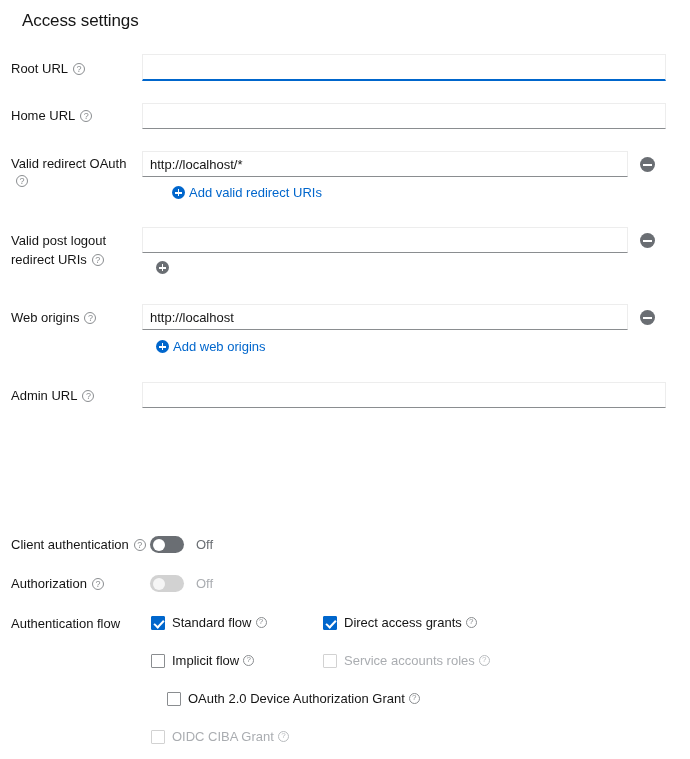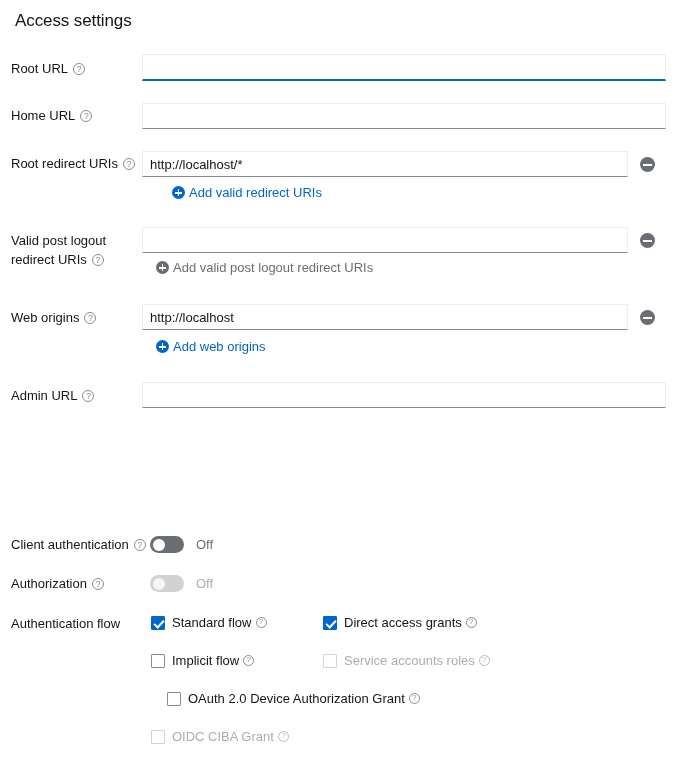--- a/index.html
+++ b/index.html
@@ -17,21 +17,21 @@
     color: #151515;
     overflow: hidden;
     position: relative;
   }
 
   .page { position: relative; width: 690px; height: 759px; }
 
   
   .section-title {
     position: absolute;
-    left: 15px;
+    left: 22px;
     font-size: 17px;
     font-weight: 400;
     color: #151515;
     letter-spacing: -0.1px;
     white-space: nowrap;
   }
 
   
   .row { position: absolute; left: 0; width: 690px; }
 
@@ -227,38 +227,38 @@
 
   <div class="row" style="top:107px;">
     <div class="label">
       <span class="lbl-text">Home URL</span><span class="help-icon"></span>
     </div>
     <input class="field" style="left: 142px; top: -4px; width: 524px;" type="text" value="">
   </div>
 
   <div class="row" style="top:155px;">
     <div class="label">
-      <span class="lbl-text">Root redirect URIs</span><span class="help-icon"></span>
+      <span class="lbl-text">Valid redirect OAuth</span><span class="help-icon"></span>
     </div>
     <input class="field" style="left: 142px; top: -4px; width: 486px;" type="text" value="http://localhost/*">
     <button class="minus-btn" style="left:640px; top:2px;"></button>
     <a class="add-link" style="left:156px; top:30px;padding-left:16px;">
       <span class="plus"></span><span>Add valid redirect URIs</span>
     </a>
   </div>
 
   <div class="row" style="top:233px;">
     <div class="label" style="line-height:19px; top:-2px;">
       <span>Valid post logout</span><br>
       <span>redirect URIs</span><span class="help-icon"></span>
     </div>
     <input class="field" style="left: 142px; top: -6px; width: 486px;" type="text" value="">
     <button class="minus-btn" style="left:640px; top:0px;"></button>
     <span class="add-link disabled" style="left:156px; top:27px;">
-      <span class="plus"></span><span>Add valid post logout redirect URIs</span>
+      <span class="plus"></span>
     </span>
   </div>
 
   <div class="row" style="top:309px;">
     <div class="label">
       <span class="lbl-text">Web origins</span><span class="help-icon"></span>
     </div>
     <input class="field" style="left: 142px; top: -5px; width: 486px;" type="text" value="http://localhost">
     <button class="minus-btn" style="left:640px; top:1px;"></button>
     <a class="add-link" style="left:156px; top:30px;">

